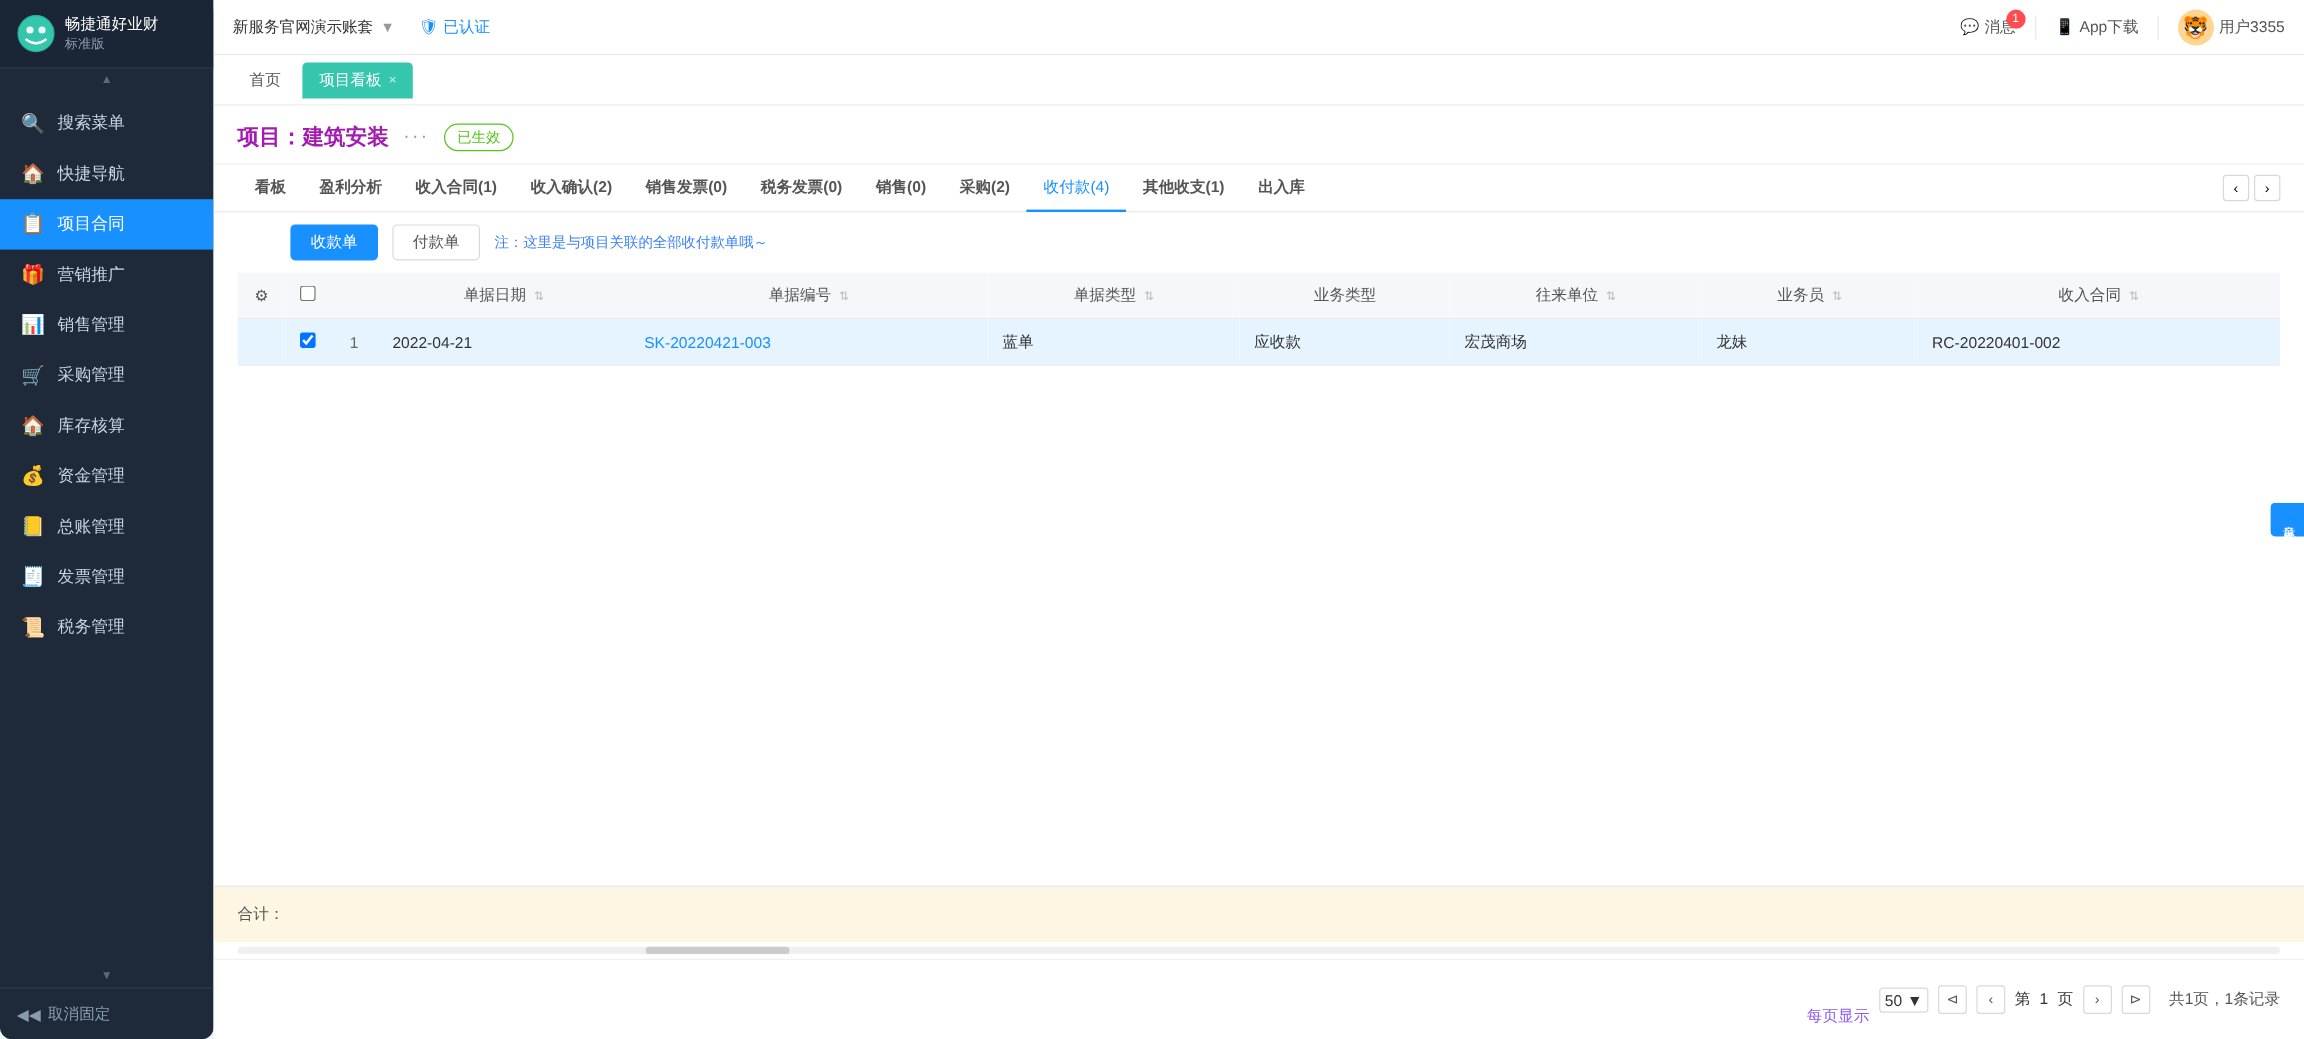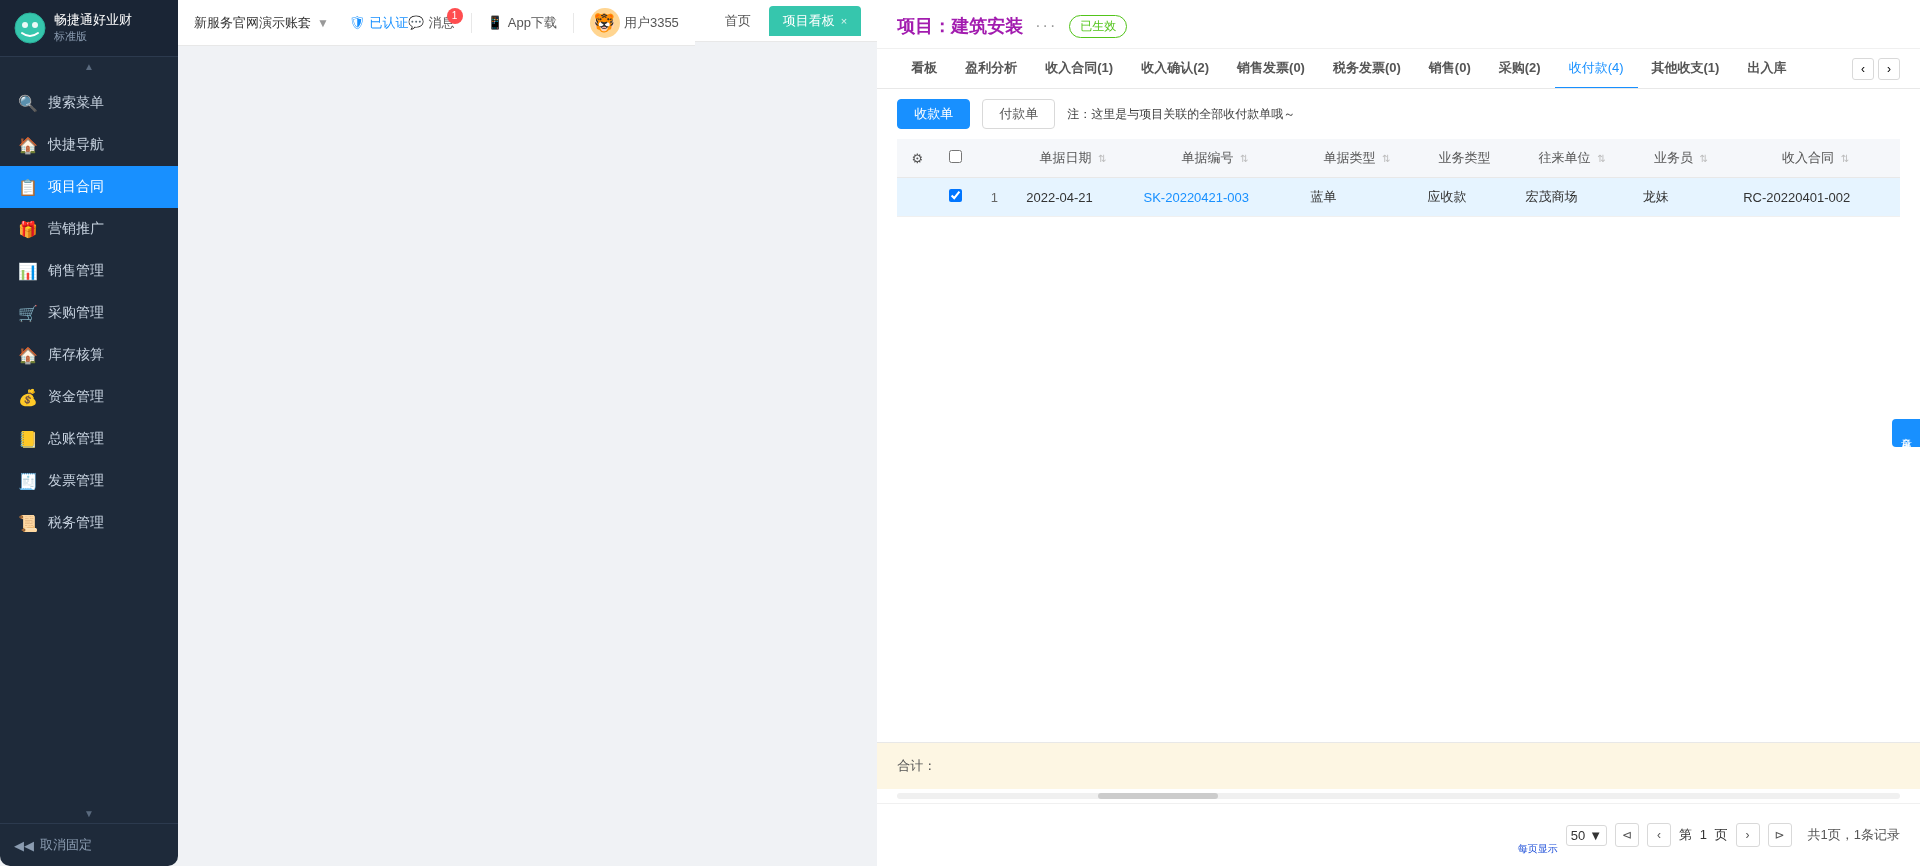--- a/index.html
+++ b/index.html
@@ -79,21 +79,21 @@
       align-items: center;
       cursor: pointer;
       color: #8a9bb0;
       font-size: 13px;
     }
 
     
     .main {
       flex: 1;
       display: flex;
-      flex-direction: row;
+      flex-direction: column;
       background: #f0f2f5;
       overflow: hidden;
     }
 
     
     .topbar {
       background: #fff;
       height: 46px;
       display: flex;
       align-items: center;
@@ -337,28 +337,29 @@
       padding: 5px 16px;
       border-radius: 4px;
       font-size: 13px;
       cursor: pointer;
       border: 1px solid transparent;
     }
     .filter-btn.active {
       background: #1890ff;
       color: #fff;
       border-color: #1890ff;
+      margin-left: 44px;
     }
     .filter-btn.inactive {
       background: #fff;
       color: #555;
       border: 1px solid #d9d9d9;
     }
     .filter-note {
-      color: #404040;
+      color: #3b82f6;
       font-size: 12px;
     }
 
     
     .table-container {
       flex: 1;
       overflow: auto;
       padding: 0 20px;
     }
     .table-container::-webkit-scrollbar { height: 6px; width: 6px; }
@@ -432,21 +433,21 @@
     .pagination {
       display: flex;
       align-items: center;
       justify-content: flex-end;
       padding: 10px 20px;
       gap: 8px;
       flex-shrink: 0;
       border-top: 1px solid #f0f0f0;
       background: #fff;
     }
-    .pagination-label { font-size: 10px; color: #1d4ed8; margin-top: 28px; }
+    .pagination-label { font-size: 13px; color: #8b5cf6; margin-top: 28px; }
     .pagination-select {
       border: 1px solid #d9d9d9;
       border-radius: 3px;
       padding: 2px 4px;
       font-size: 13px;
       display: flex;
       align-items: center;
       gap: 4px;
       cursor: pointer;
     }

